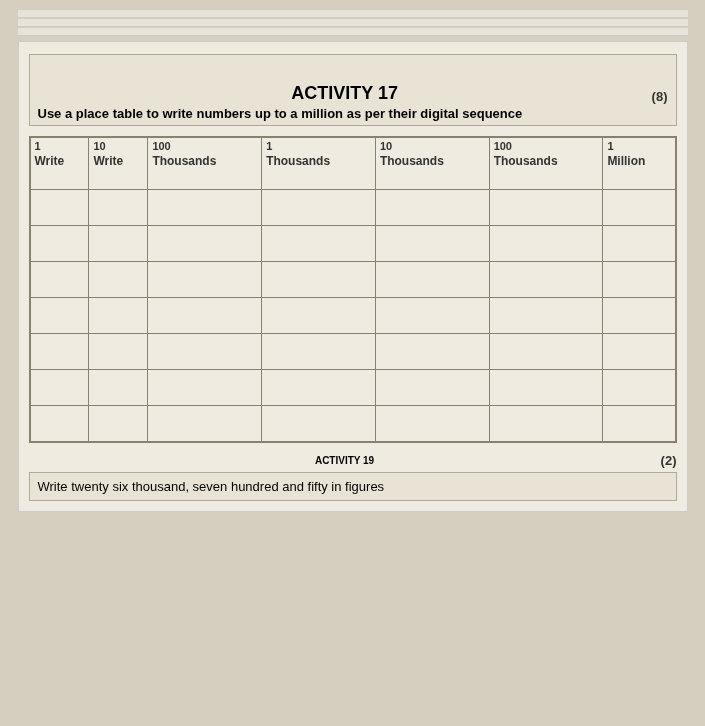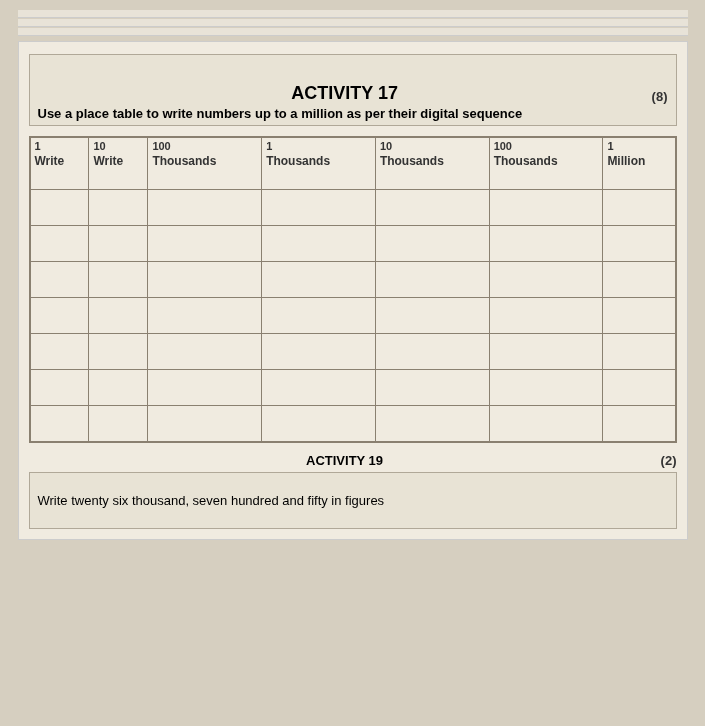--- a/index.html
+++ b/index.html
@@ -112,34 +112,34 @@
     .activity-19-header {
       display: flex;
       justify-content: space-between;
       align-items: center;
       margin-bottom: 4px;
     }
 
     .activity-19-title {
       text-align: center;
       font-weight: bold;
-      font-size: 13px;
+      font-size: 10px;
       flex: 1;
     }
 
     .activity-19-score {
       font-size: 13px;
       font-weight: bold;
       color: #333;
     }
 
     .activity-19-box {
       background-color: #e8e3d5;
       border: 1px solid #b0a898;
-      padding: 20px 8px;
+      padding: 6px 8px;
     }
 
     .activity-19-instruction {
       font-size: 13px;
     }
 
     
     .top-lines {
       width: 670px;
       margin-bottom: 4px;

